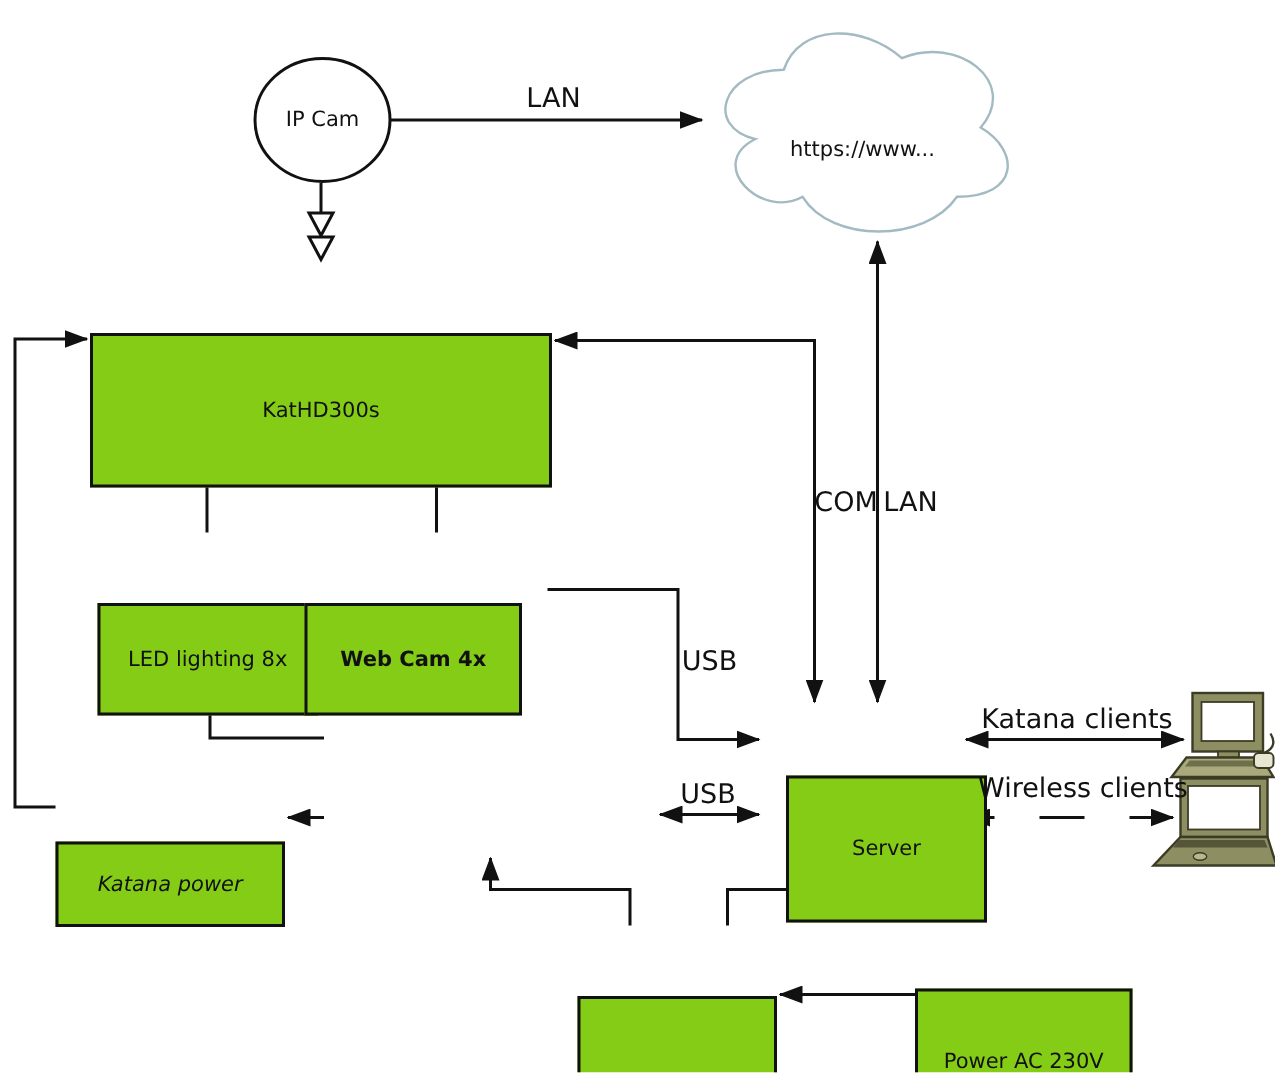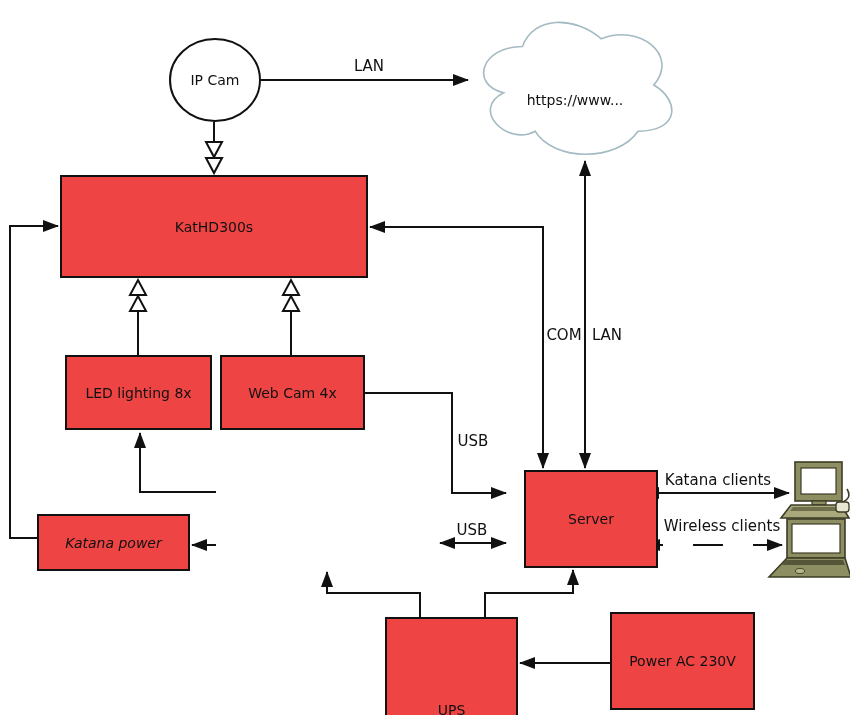--- a/index.html
+++ b/index.html
@@ -8,42 +8,43 @@
     width: 850px;
     height: 715px;
     background: #ffffff;
     font-family: "DejaVu Sans", "Liberation Sans", sans-serif;
     color: #111111;
     overflow: hidden;
   }
   .layer { position: absolute; left: 0; top: 0; }
   .node {
     position: absolute;
-    background: #ef4444;
+    background: #84cc16;
     border: 2px solid #111111;
     display: flex;
     align-items: center;
     justify-content: center;
     font-size: 14px;
     text-align: center;
     box-sizing: border-box;
+    margin-top: 47px;
   }
   .shape-label {
     position: absolute;
     display: flex;
     align-items: center;
     justify-content: center;
     font-size: 14px;
     text-align: center;
     pointer-events: none;
   }
   .edge-label {
     position: absolute;
     transform: translate(-50%, -50%);
-    font-size: 15px;
+    font-size: 18px;
     white-space: nowrap;
     background: transparent;
   }
   svg .edge { stroke: #111111; stroke-width: 2; fill: none; }
   svg .chevron { fill: #ffffff; stroke: #111111; stroke-width: 2; }
 </style>
 </head>
 <body>
 
 <div class="canvas">
@@ -123,21 +124,21 @@
   </svg>
 
   <div class="node" style="left:60px; top:175px; width:308px; height:103px;">
     <span>KatHD300s</span>
   </div>
 
   <div class="node" style="left:65px; top:355px; width:147px; height:75px;">
     <span>LED lighting 8x</span>
   </div>
 
-  <div class="node" style="left:220px; top:355px; width:145px; height:75px;">
+  <div class="node" style="left:203px; top:355px; width:145px; height:75px;font-weight:bold;">
     <span>Web Cam 4x</span>
   </div>
 
 
   <div class="node" style="left:37px; top:514px; width:153px; height:57px;font-style:italic;">
     <span>Katana power</span>
   </div>
 
   <div class="node" style="left:524px; top:470px; width:134px; height:98px;">
     <span>Server</span>

